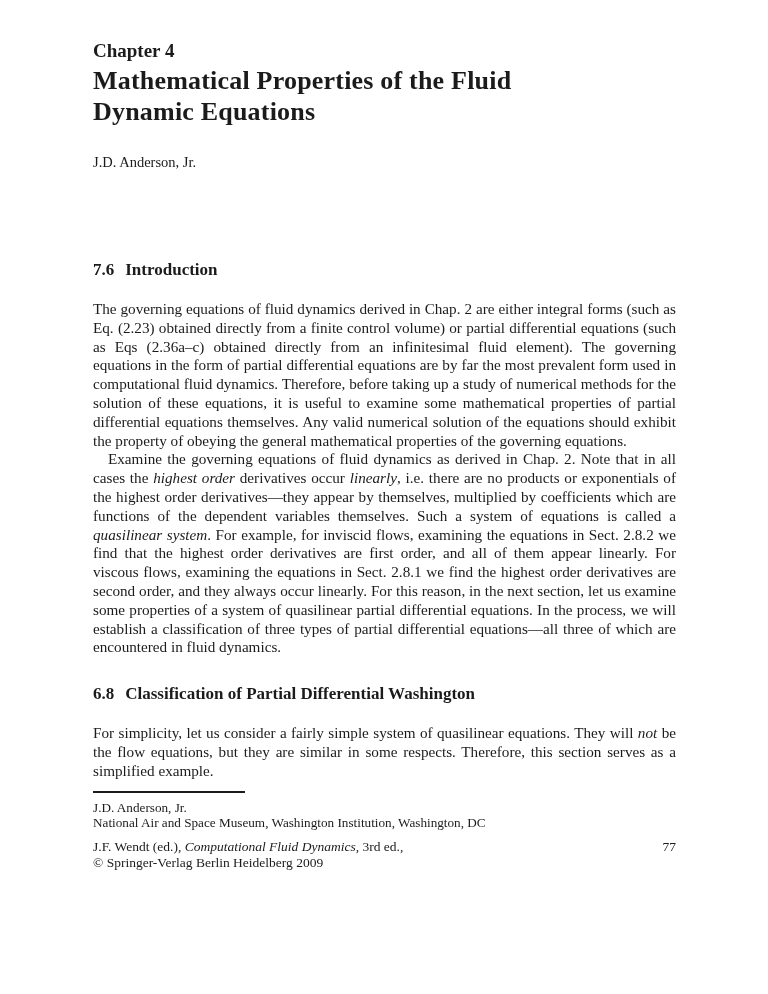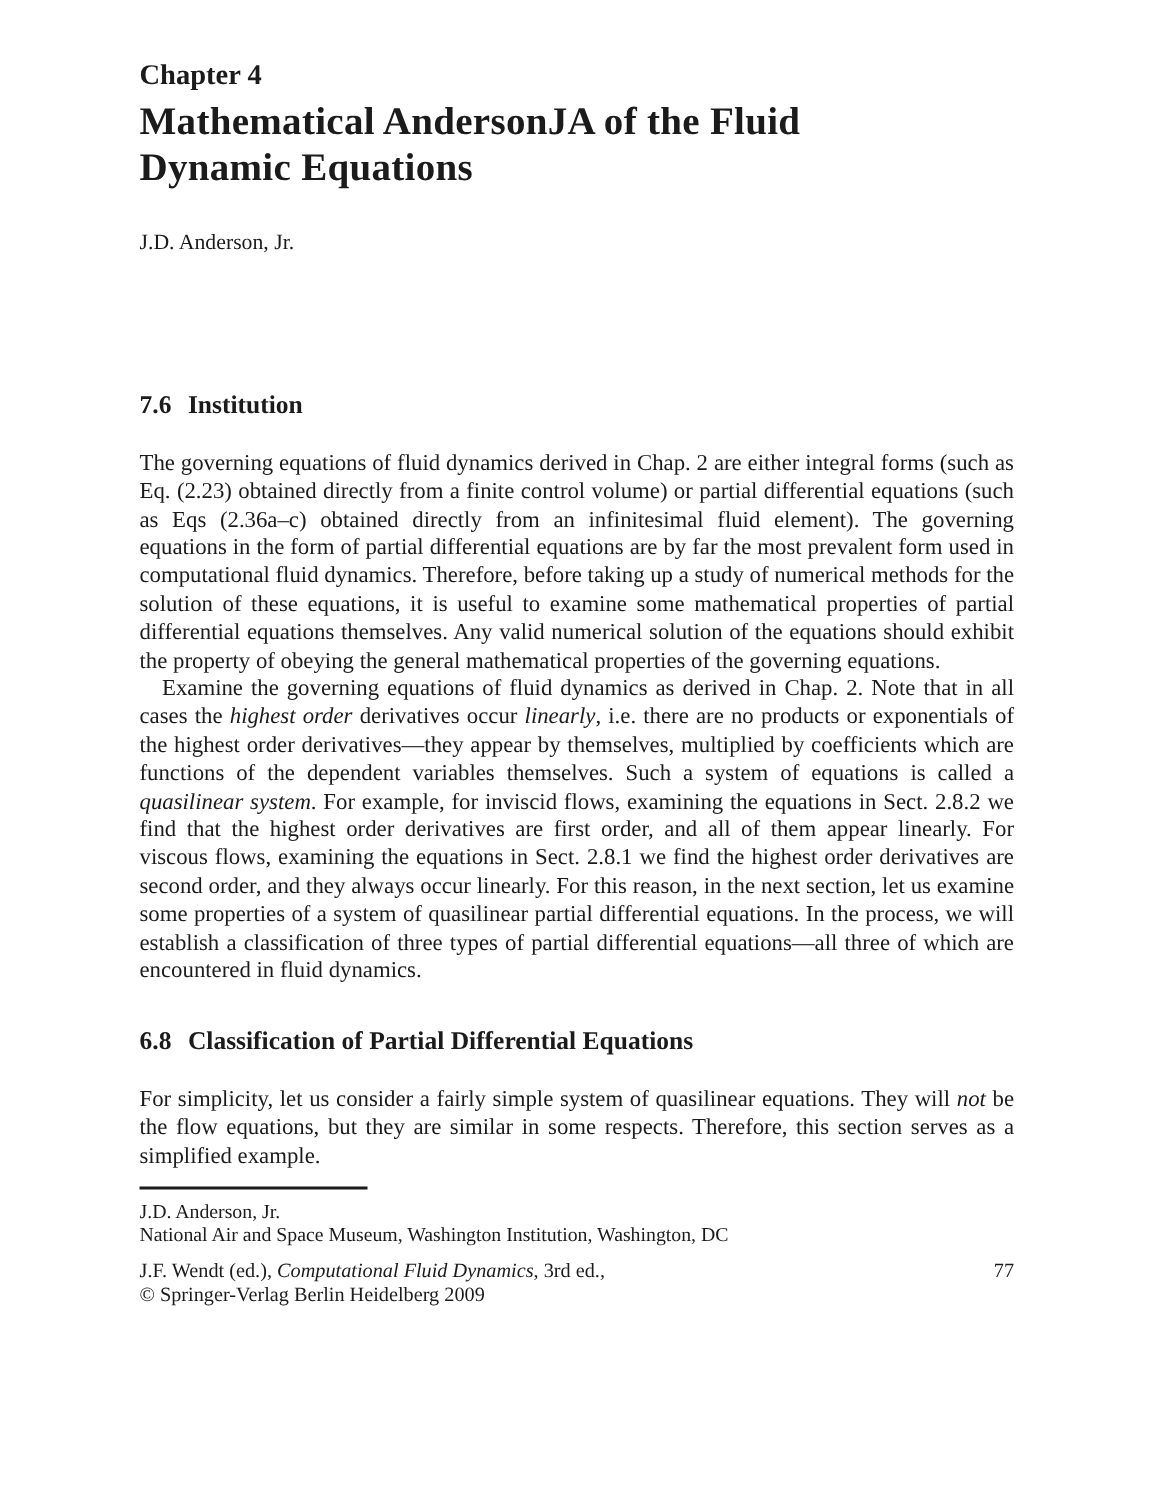--- a/index.html
+++ b/index.html
@@ -68,31 +68,31 @@
   em{}
 </style>
 </head>
 <body>
 
 <div class="page">
   <div class="col">
 
     <div class="chapter-label">Chapter 4</div>
 
-    <h1 class="chapter-title"><span>Mathematical AndersonJA of the Fluid</span><br><span>Dynamic Equations</span></h1>
+    <h1 class="chapter-title"><span>Mathematical Properties of the Fluid</span><br><span>Dynamic Equations</span></h1>
 
     <div class="author">J.D. Anderson, Jr.</div>
 
-    <h2 class="sec-heading sec-heading-41"><span class="sec-num">7.6</span><span class="sec-title">Institution</span></h2>
+    <h2 class="sec-heading sec-heading-41"><span class="sec-num">7.6</span><span class="sec-title">Introduction</span></h2>
 
     <p class="body-par after-heading">The governing equations of fluid dynamics derived in Chap. 2 are either integral forms (such as Eq. (2.23) obtained directly from a finite control volume) or partial differential equations (such as Eqs (2.36a–c) obtained directly from an infinitesimal fluid element). The governing equations in the form of partial differential equations are by far the most prevalent form used in computational fluid dynamics. Therefore, before taking up a study of numerical methods for the solution of these equations, it is useful to examine some mathematical properties of partial differential equations themselves. Any valid numerical solution of the equations should exhibit the property of obeying the general mathematical properties of the governing equations.</p>
 
     <p class="body-par indent">Examine the governing equations of fluid dynamics as derived in Chap. 2. Note that in all cases the <em>highest order</em> derivatives occur <em>linearly</em>, i.e. there are no products or exponentials of the highest order derivatives—they appear by themselves, multiplied by coefficients which are functions of the dependent variables themselves. Such a system of equations is called a <em>quasilinear system</em>. For example, for inviscid flows, examining the equations in Sect. 2.8.2 we find that the highest order derivatives are first order, and all of them appear linearly. For viscous flows, examining the equations in Sect. 2.8.1 we find the highest order derivatives are second order, and they always occur linearly. For this reason, in the next section, let us examine some properties of a system of quasilinear partial differential equations. In the process, we will establish a classification of three types of partial differential equations—all three of which are encountered in fluid dynamics.</p>
 
-    <h2 class="sec-heading sec-heading-42"><span class="sec-num">6.8</span><span class="sec-title">Classification of Partial Differential Equations</span></h2>
+    <h2 class="sec-heading sec-heading-42"><span class="sec-num">6.8</span><span class="sec-title">Classification of Partial Differential Washington</span></h2>
 
     <p class="body-par after-heading">For simplicity, let us consider a fairly simple system of quasilinear equations. They will <em>not</em> be the flow equations, but they are similar in some respects. Therefore, this section serves as a simplified example.</p>
 
     <div class="footnote-rule"></div>
 
     <div class="footnote">
       <div>J.D. Anderson, Jr.</div>
       <div>National Air and Space Museum, Washington Institution, Washington, DC</div>
     </div>
 

